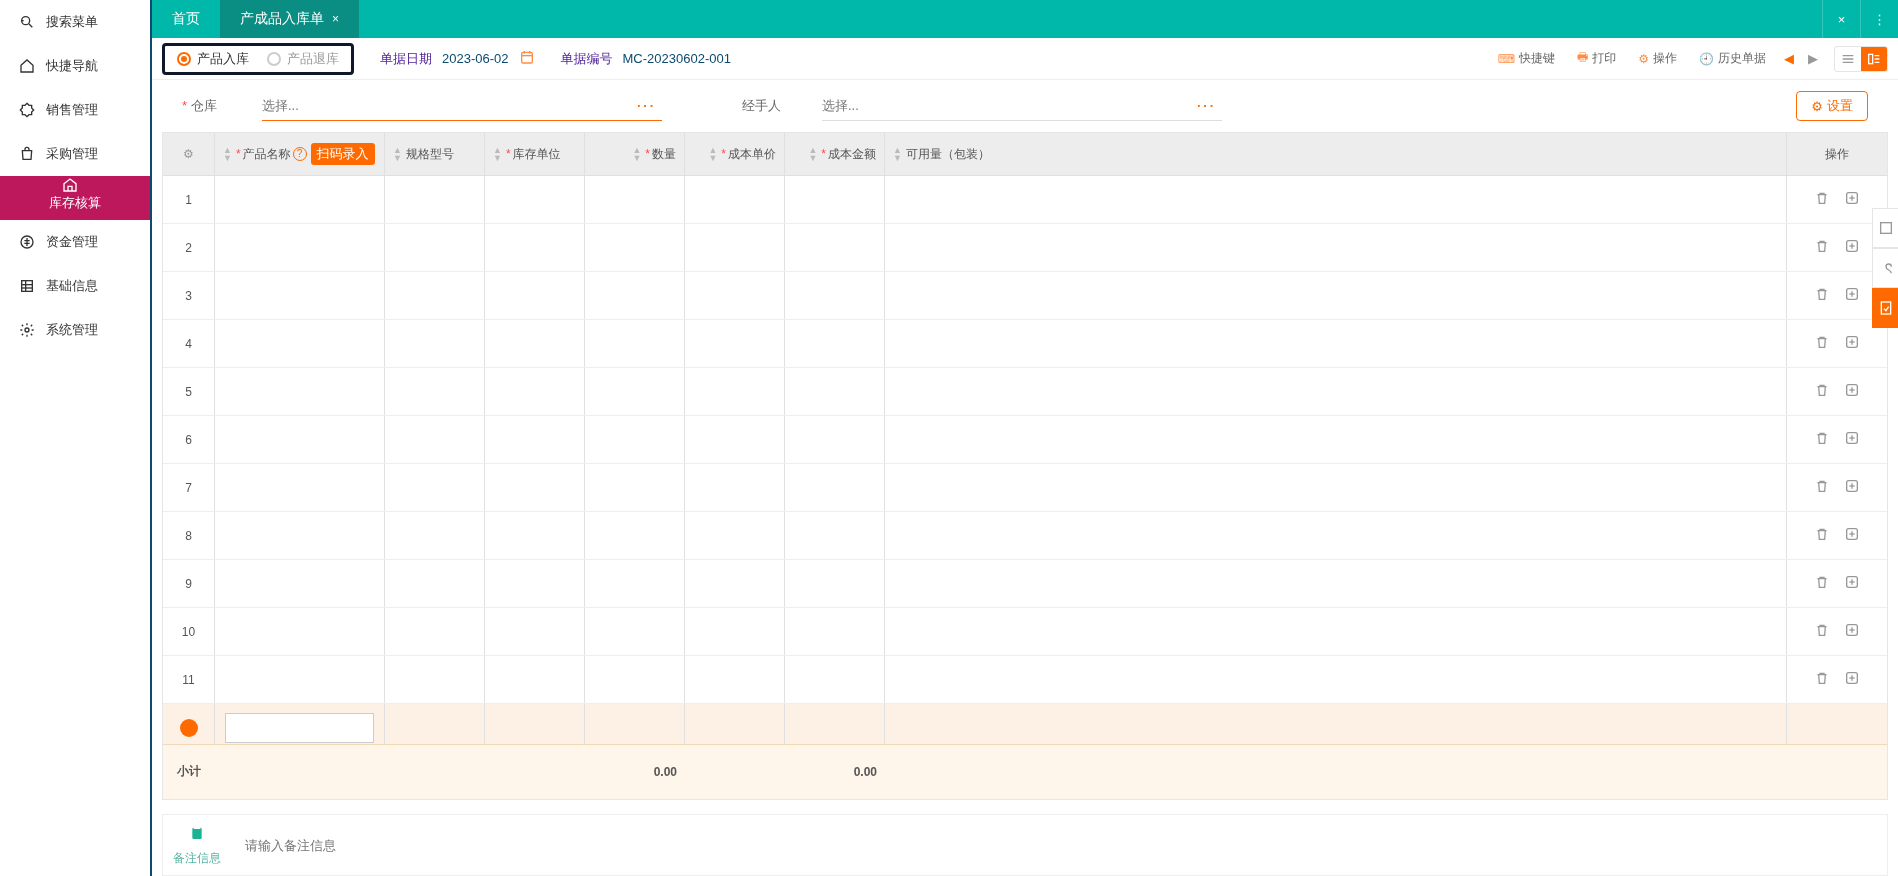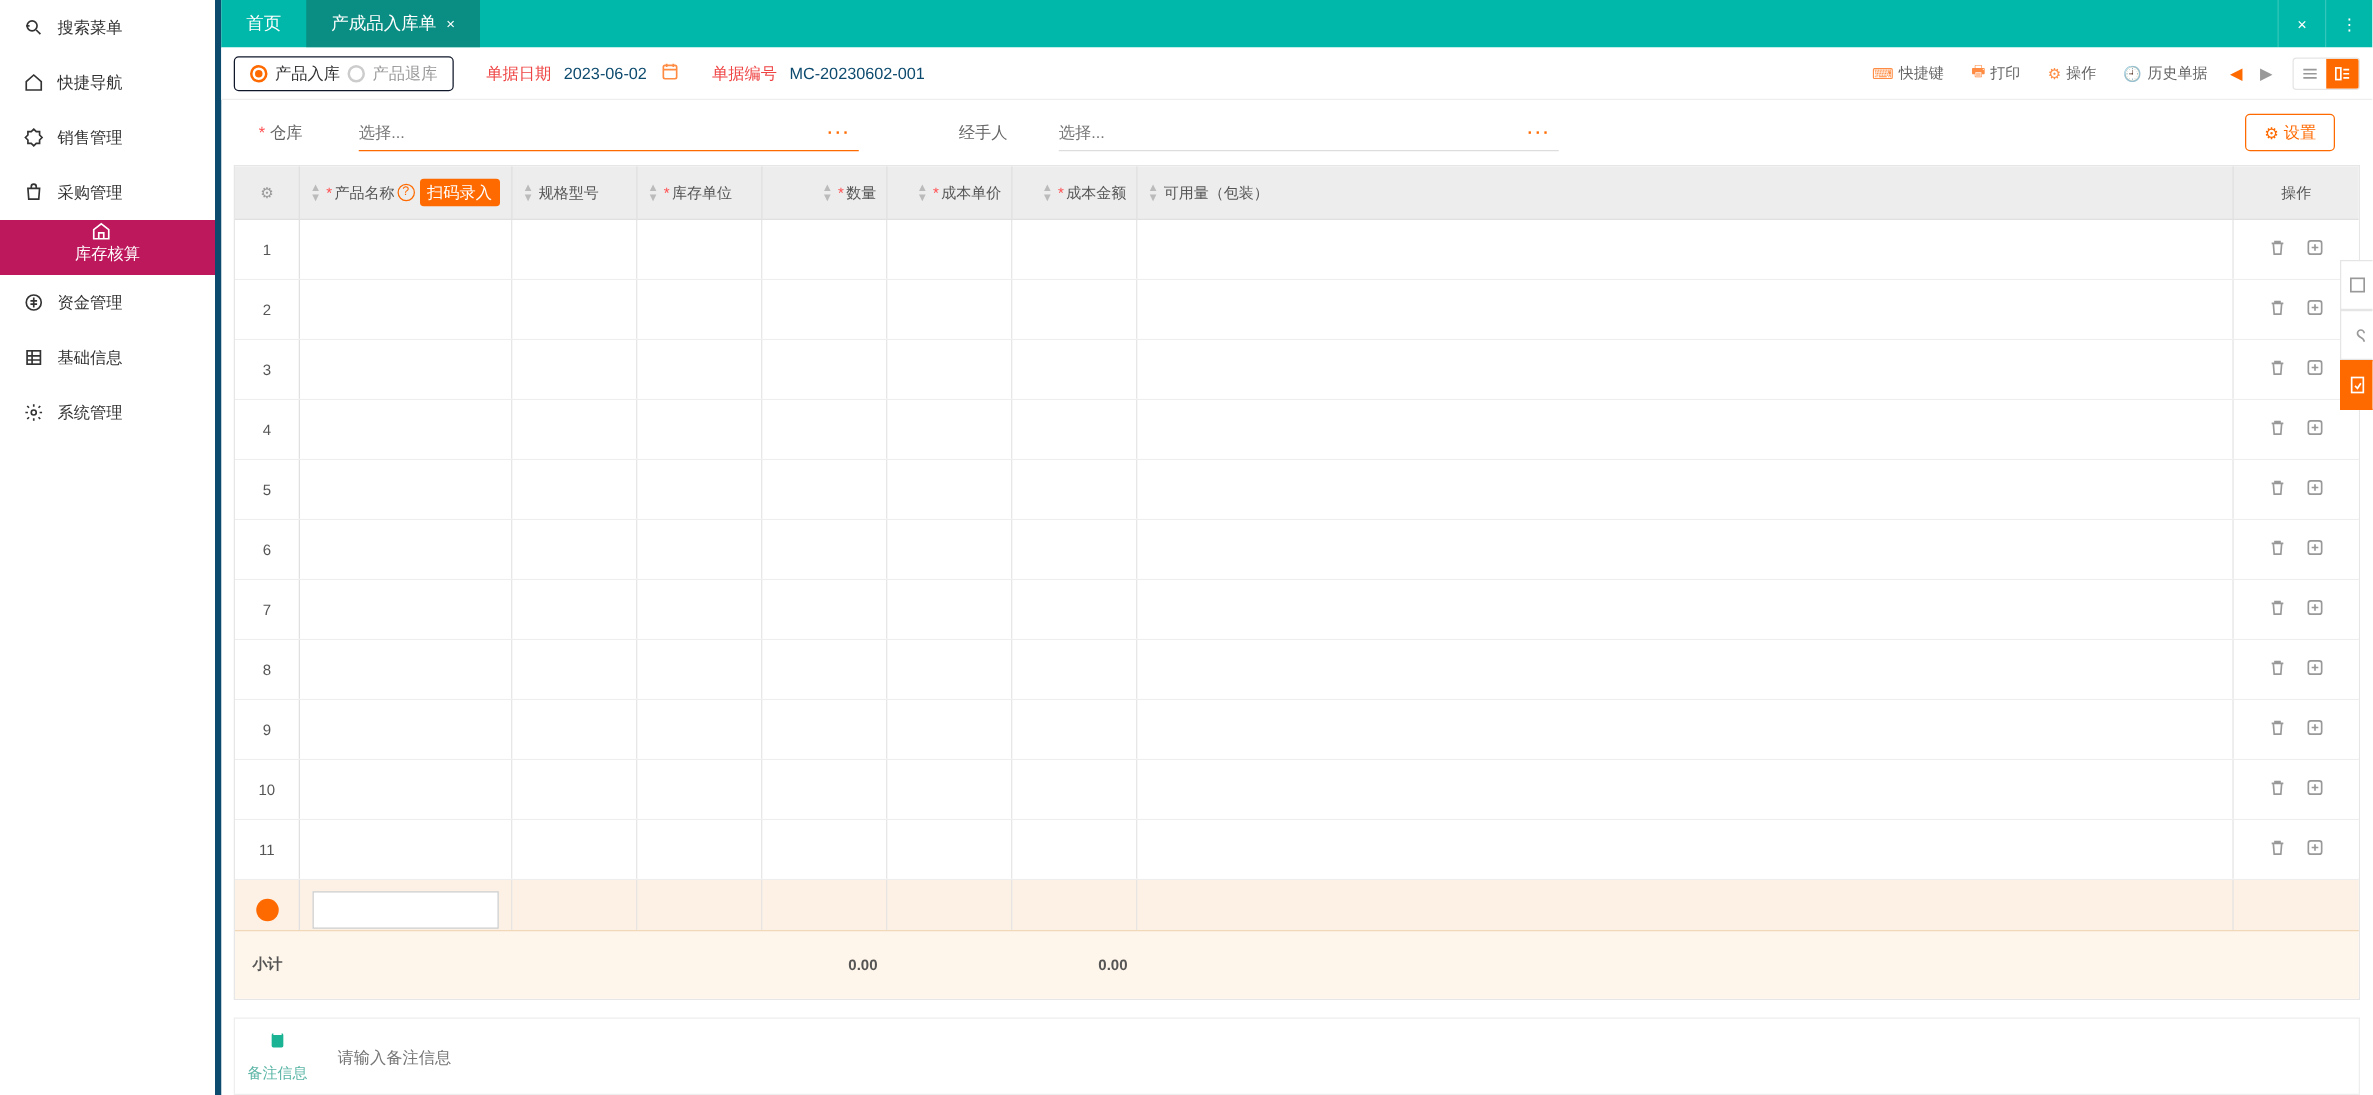--- a/index.html
+++ b/index.html
@@ -1,43 +1,43 @@
 <!DOCTYPE html>
 <html><head>
 <meta charset="utf-8">
 <style>
 * { margin:0; padding:0; box-sizing:border-box; }
 body { font-family:"Microsoft YaHei","PingFang SC",Arial,sans-serif; font-size:13px; color:#333; background:#fff; overflow:hidden; }
 .app { display:flex; height:876px; width:1898px; position:relative; }
 
 
-.sidebar { width:177px; background:#fff; border-right:5px solid #0c4a6e; flex-shrink:0; }
+.sidebar { width:152px; background:#fff; border-right:2px solid #0c4a6e; flex-shrink:0; }
 .sidebar-item { display:flex; align-items:center; height:44px; padding:0 18px; cursor:pointer; color:#333; }
 .sidebar-item.active { background:#be185d; color:#fff;flex-direction:column; }
 .sb-icon { width:18px; height:18px; margin-right:10px; display:inline-flex; align-items:center; justify-content:center; }
 
 
 .main { flex:1; display:flex; flex-direction:column; min-width:0; }
 
 
 .tabbar { height:38px; background:#00b8a9; display:flex; align-items:stretch; }
 .tab { display:flex; align-items:center; padding:14px 20px; color:#fff; font-size:14px; cursor:pointer; }
 .tab.active { background:#0a8d82; }
 .tab-close { margin-left:8px; font-size:12px; }
 .tabbar-spacer { flex:1; }
 .tabbar-btn { width:38px; display:flex; align-items:center; justify-content:center; color:#fff; cursor:pointer; border-left:1px solid rgba(255,255,255,0.2); }
 
 
 .toolbar { height:42px; display:flex; align-items:center; padding:0 10px; border-bottom:1px solid #eee; background:#fff; gap:6px; }
-.radio-group { display:flex; align-items:center; border:1px solid #0f172a; border-radius:4px; padding:4px 12px; gap:6px; }
+.radio-group { display:flex; align-items:center; border:3px solid #0f172a; border-radius:4px; padding:4px 12px; gap:18px; }
 .radio { display:flex; align-items:center; gap:6px; cursor:pointer; }
 .radio-dot { width:14px; height:14px; border-radius:50%; border:2px solid #ccc; display:flex; align-items:center; justify-content:center; }
 .radio-dot.checked { border-color:#ff6a00; }
 .radio-dot.checked::after { content:''; width:6px; height:6px; border-radius:50%; background:#ff6a00; }
-.tb-label { color:#ef4444; margin-left:20px;text-align:center; }
+.tb-label { color:#4c1d95; margin-left:20px;text-align:center; }
 .date-val { color:#0c4a6e; margin:4px 4px; }
 .cal-icon { color:#ff8c42; }
 .tb-spacer { flex:1; }
 .tb-action { display:flex; align-items:center; gap:4px; padding:0 8px; color:#666; cursor:pointer; font-size:12px; }
 .tb-action .ico { color:#ff8c42; }
 .tb-nav { width:18px; text-align:center; color:#999; cursor:pointer; }
 .view-toggle { display:flex; border:1px solid #e5e5e5; border-radius:3px; overflow:hidden; margin-left:6px; }
 .vt-btn { width:26px; height:24px; display:flex; align-items:center; justify-content:center; cursor:pointer; color:#999; }
 .vt-btn.active { background:#ff6a00; color:#fff; }
 

